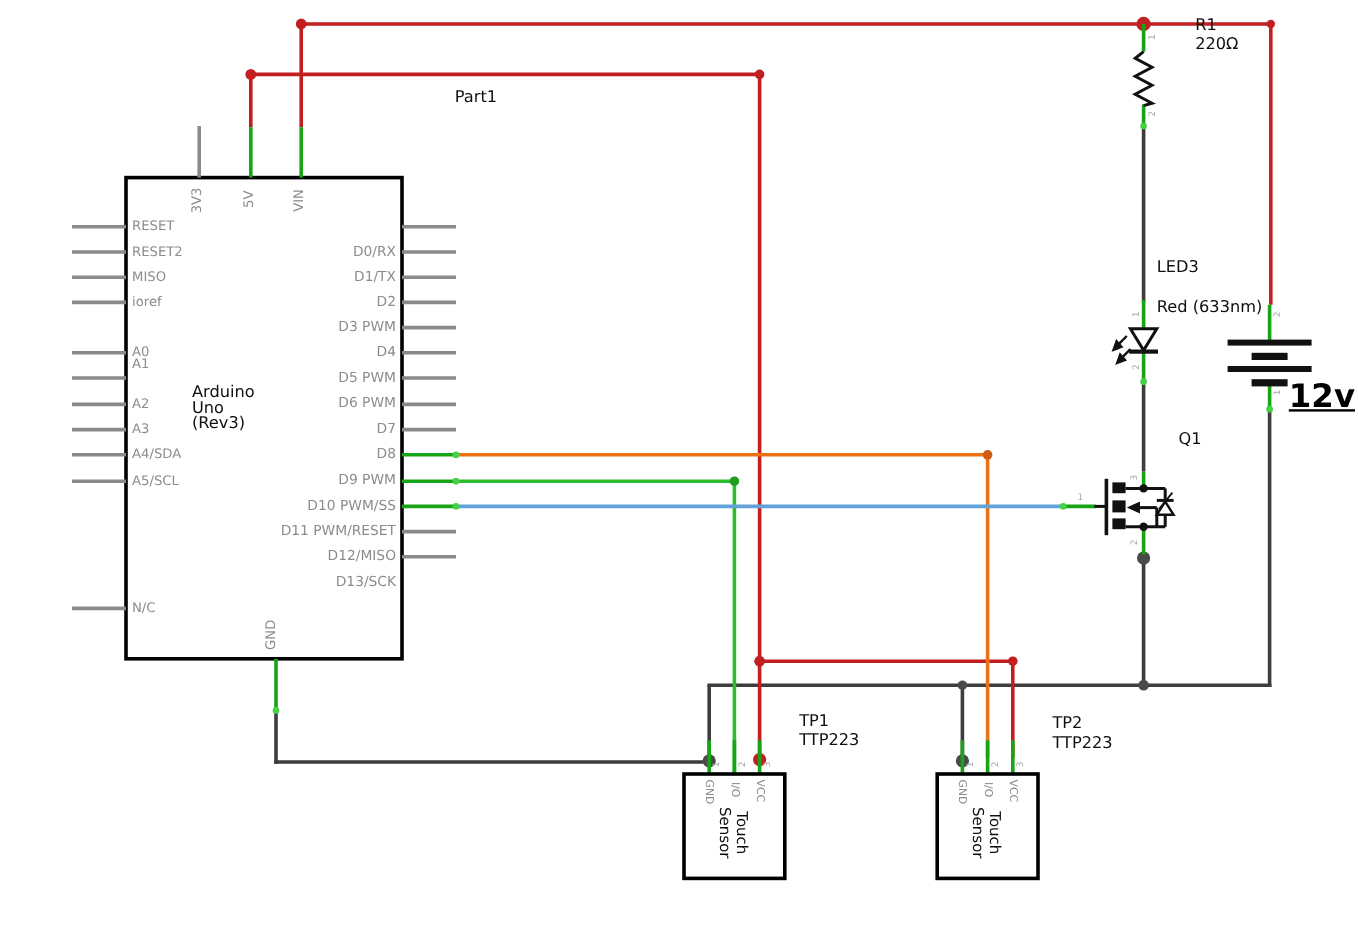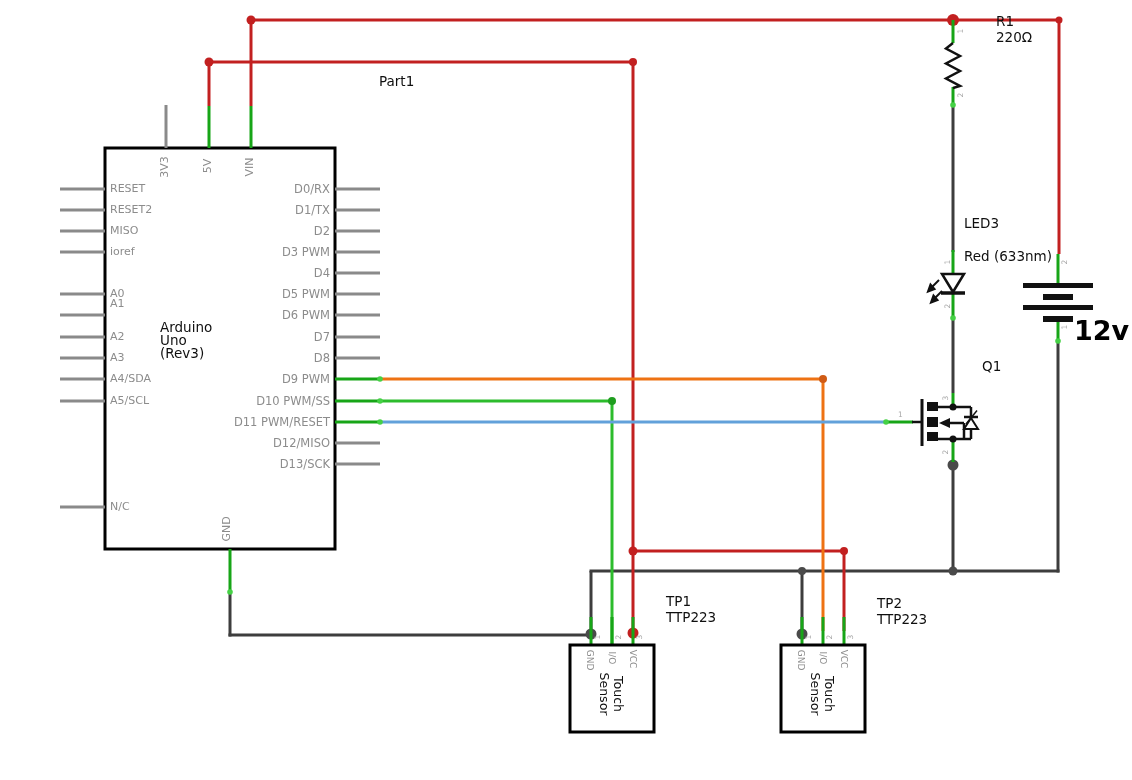--- a/index.html
+++ b/index.html
@@ -1,22 +1,22 @@
 <!DOCTYPE html>
 <html><head>
 <meta charset="utf-8">
 <style>
   html,body{margin:0;padding:0;background:#ffffff;}
   #canvas{position:relative;width:1132px;height:780px;background:#ffffff;overflow:hidden;
           font-family:"DejaVu Sans","Liberation Sans",sans-serif;}
   #wires{position:absolute;left:0;top:0;}
   .plabel{position:absolute;font-size:13.5px;color:#0f0f0f;white-space:nowrap;line-height:1;}
-  .blabel{position:absolute;font-weight:bold;font-size:27px;color:#000;white-space:nowrap;line-height:1;}
+  .blabel{position:absolute;font-weight:bold;font-size:27px;color:#000;white-space:nowrap;line-height:1;text-decoration:underline;}
   .pinL{position:absolute;left:110px;font-size:11px;line-height:12px;color:#8c8c8c;white-space:nowrap;}
-  .pinR{position:absolute;left:150px;width:180px;text-align:right;font-size:11.5px;line-height:12px;color:#8c8c8c;white-space:nowrap;}
+  .pinR{position:absolute;left:150px;width:180px;text-align:right;font-size:11.5px;line-height:12px;color:#8c8c8c;white-space:nowrap;margin-top:20px;}
   .vup{position:absolute;font-size:11px;color:#8c8c8c;white-space:nowrap;transform:translate(-50%,-50%) rotate(-90deg);}
   .vdn{position:absolute;font-size:9px;color:#8c8c8c;white-space:nowrap;transform:translate(-50%,-50%) rotate(90deg);}
   .vnum{position:absolute;font-size:7.5px;color:#a8a8a8;white-space:nowrap;transform:translate(-50%,-50%) rotate(-90deg);}
   .hnum{position:absolute;font-size:7.5px;color:#a8a8a8;white-space:nowrap;line-height:1;}
   .ardname{position:absolute;left:160px;top:321px;width:120px;text-align:left;font-size:13.5px;line-height:13.2px;color:#0f0f0f;}
   .sensorname{position:absolute;font-size:12.5px;line-height:14px;color:#0f0f0f;text-align:center;white-space:nowrap;transform:translate(-50%,-50%) rotate(90deg);}
 </style>
 </head>
 <body>
 

